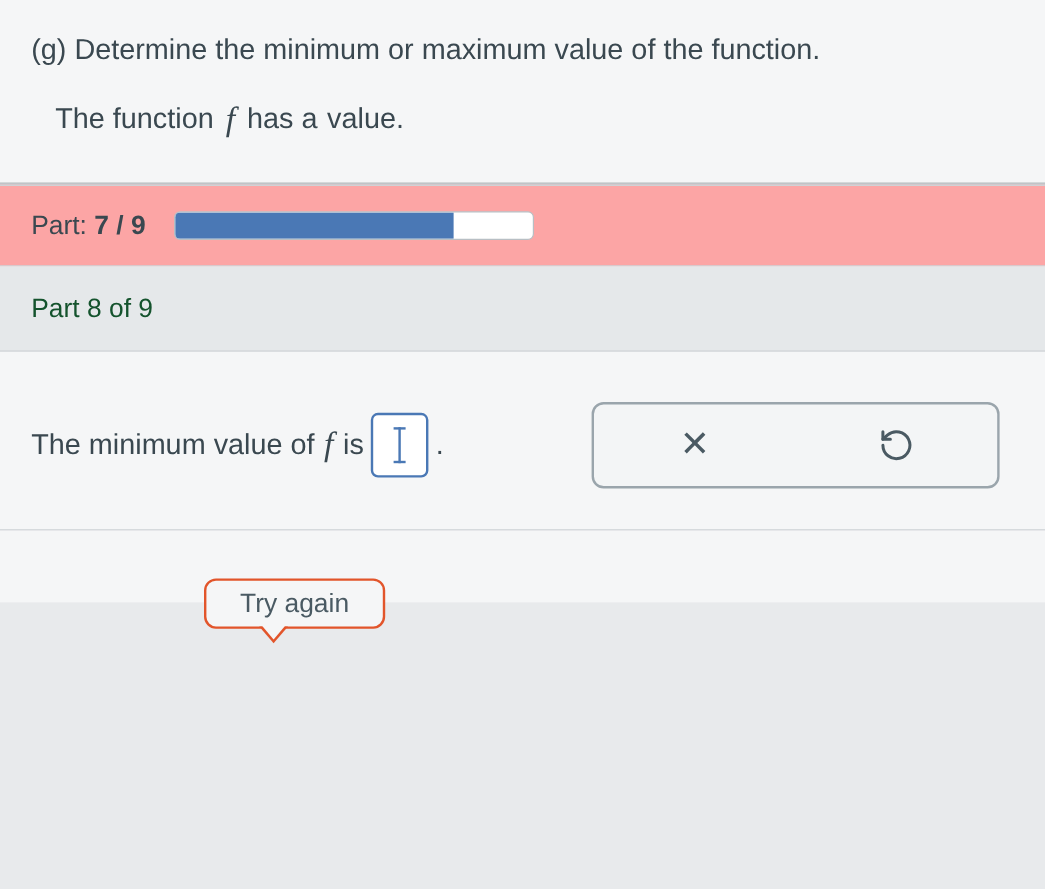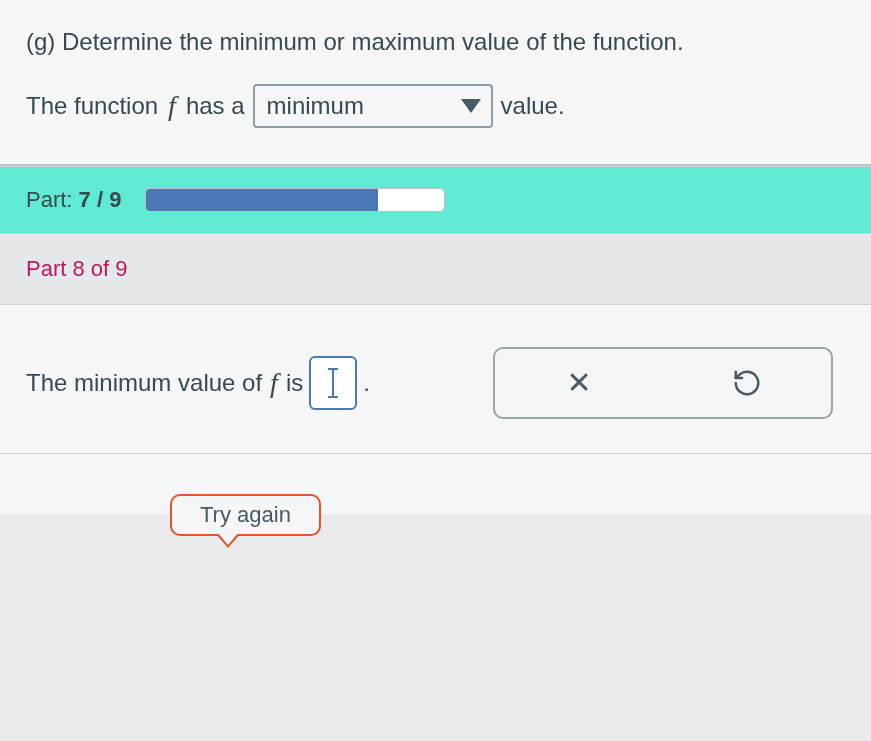--- a/index.html
+++ b/index.html
@@ -27,20 +27,21 @@
     color: #3a4850;
     margin-bottom: 28px;
   }
   .g-sentence {
     font-size: 24px;
     color: #3a4850;
     display: flex;
     align-items: center;
     flex-wrap: wrap;
     gap: 8px;
+    margin-left: 20px;
   }
   .math-f {
     font-family: "Times New Roman", Times, serif;
     font-style: italic;
     font-size: 28px;
     padding: 0 2px;
   }
   .dropdown {
     border: 2px solid #8f9da6;
     border-radius: 4px;
@@ -58,21 +59,21 @@
   .dropdown-caret {
     width: 0;
     height: 0;
     border-left: 10px solid transparent;
     border-right: 10px solid transparent;
     border-top: 14px solid #4a5a63;
     margin-left: 40px;
   }
 
   .progress-bar-section {
-    background: #5eead4;
+    background: #fca5a5;
     border-top: 1px solid #cfd3d6;
     border-bottom: 1px solid #cfd3d6;
     padding: 20px 26px;
     display: flex;
     align-items: center;
     gap: 24px;
   }
   .progress-label {
     font-size: 22px;
     color: #3a4850;
@@ -92,21 +93,21 @@
     height: 100%;
     background: #4a78b5;
     width: 77.7%;
   }
 
   .part-header {
     background: #e5e8ea;
     border-bottom: 1px solid #cfd3d6;
     padding: 22px 26px;
     font-size: 22px;
-    color: #be185d;
+    color: #14532d;
   }
 
   .part-body {
     padding: 42px 38px 34px 26px;
     border-bottom: 1px solid #cfd3d6;
     display: flex;
     align-items: center;
     justify-content: space-between;
   }
   .answer-sentence {
@@ -215,24 +216,20 @@
 <body>
 
 <div class="panel">
 
   <div class="section-g">
     <div class="g-title">(g) Determine the minimum or maximum value of the function.</div>
     <div class="g-sentence">
       <span>The function</span>
       <span class="math-f">f</span>
       <span>has a</span>
-      <span class="dropdown">
-        <span>minimum</span>
-        <span class="dropdown-caret"></span>
-      </span>
       <span>value.</span>
     </div>
   </div>
 
   <div class="progress-bar-section">
     <div class="progress-label">
       <span>Part:</span>
       <b>7</b>
       <b>/</b>
       <b>9</b>

